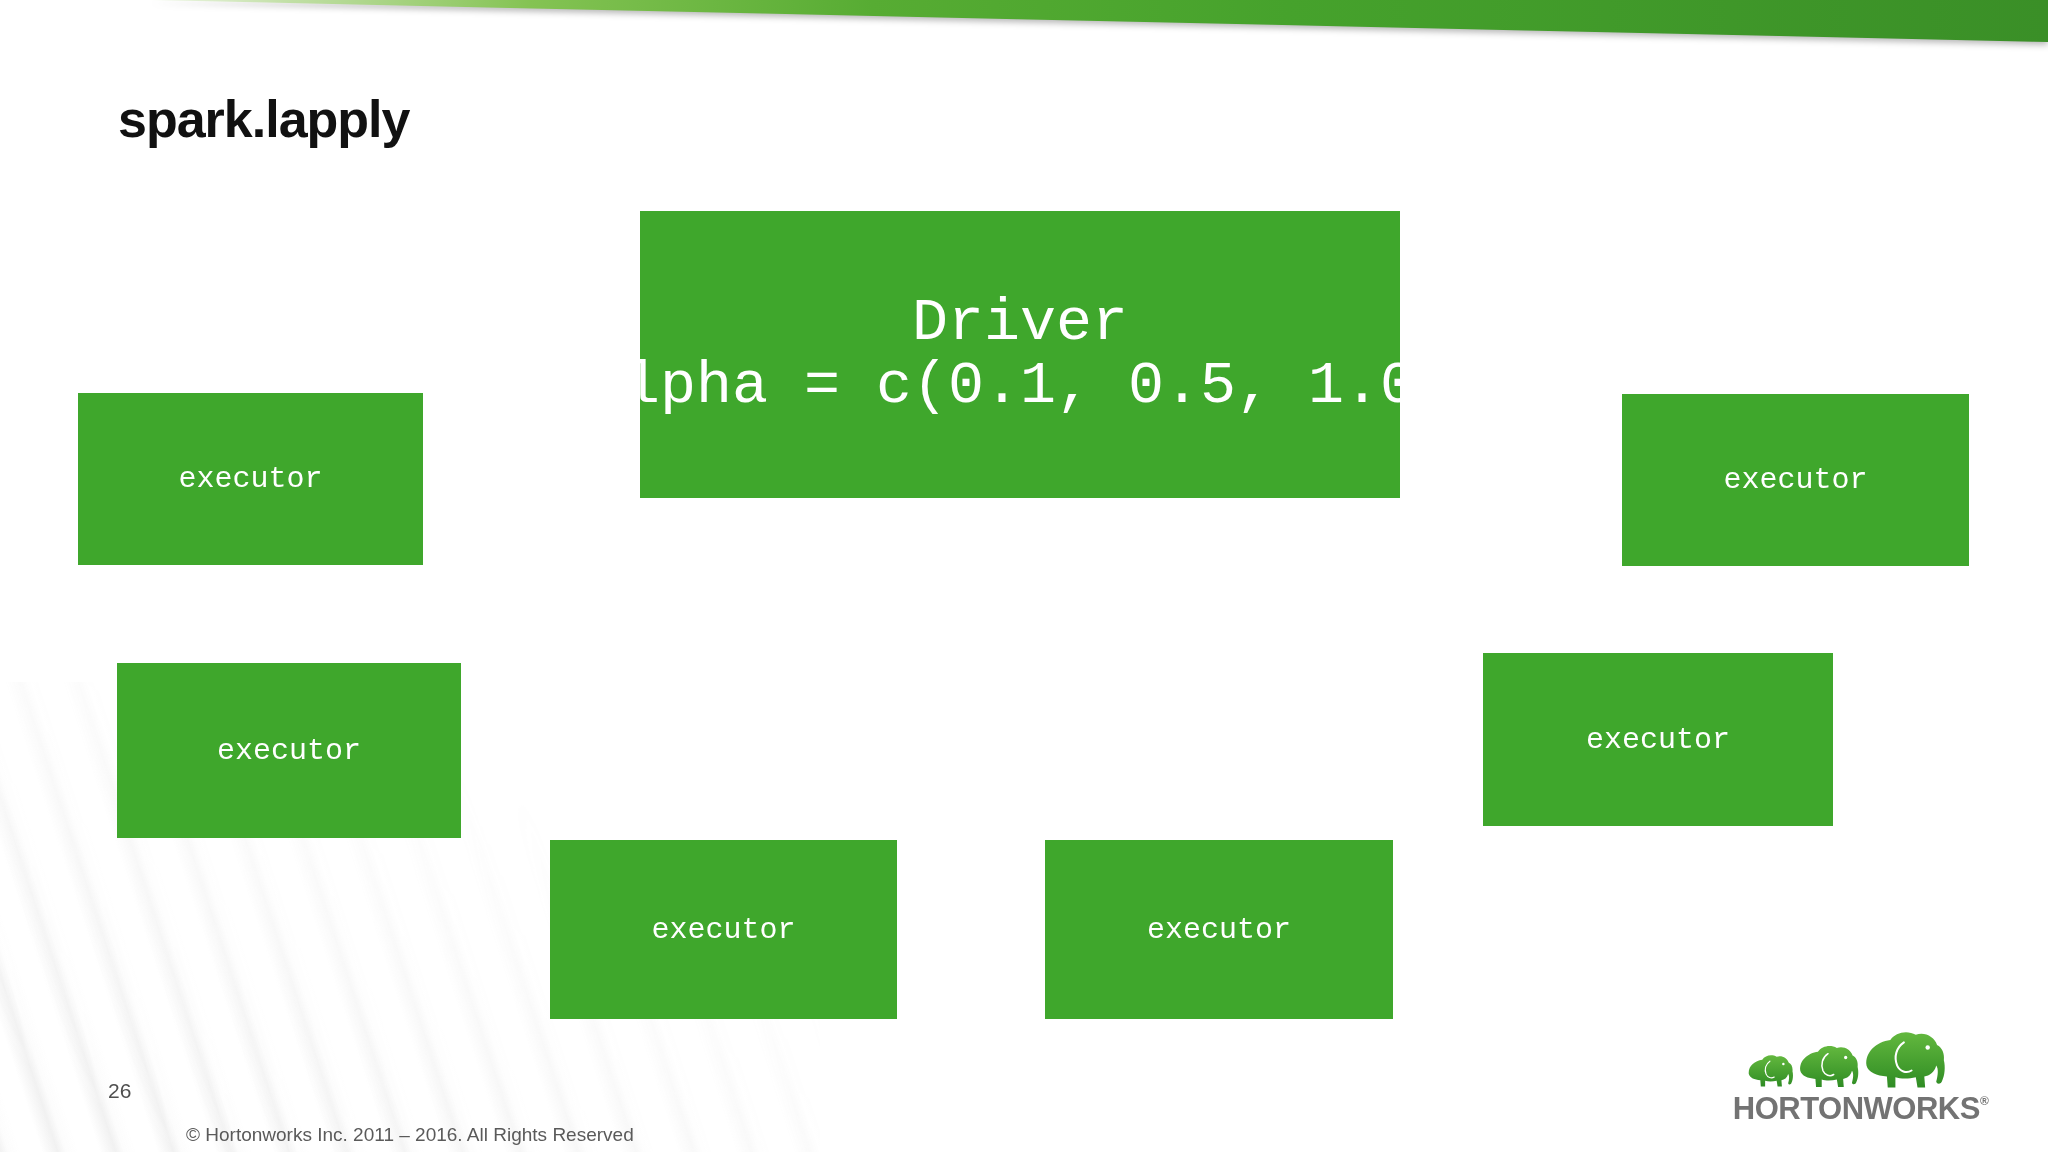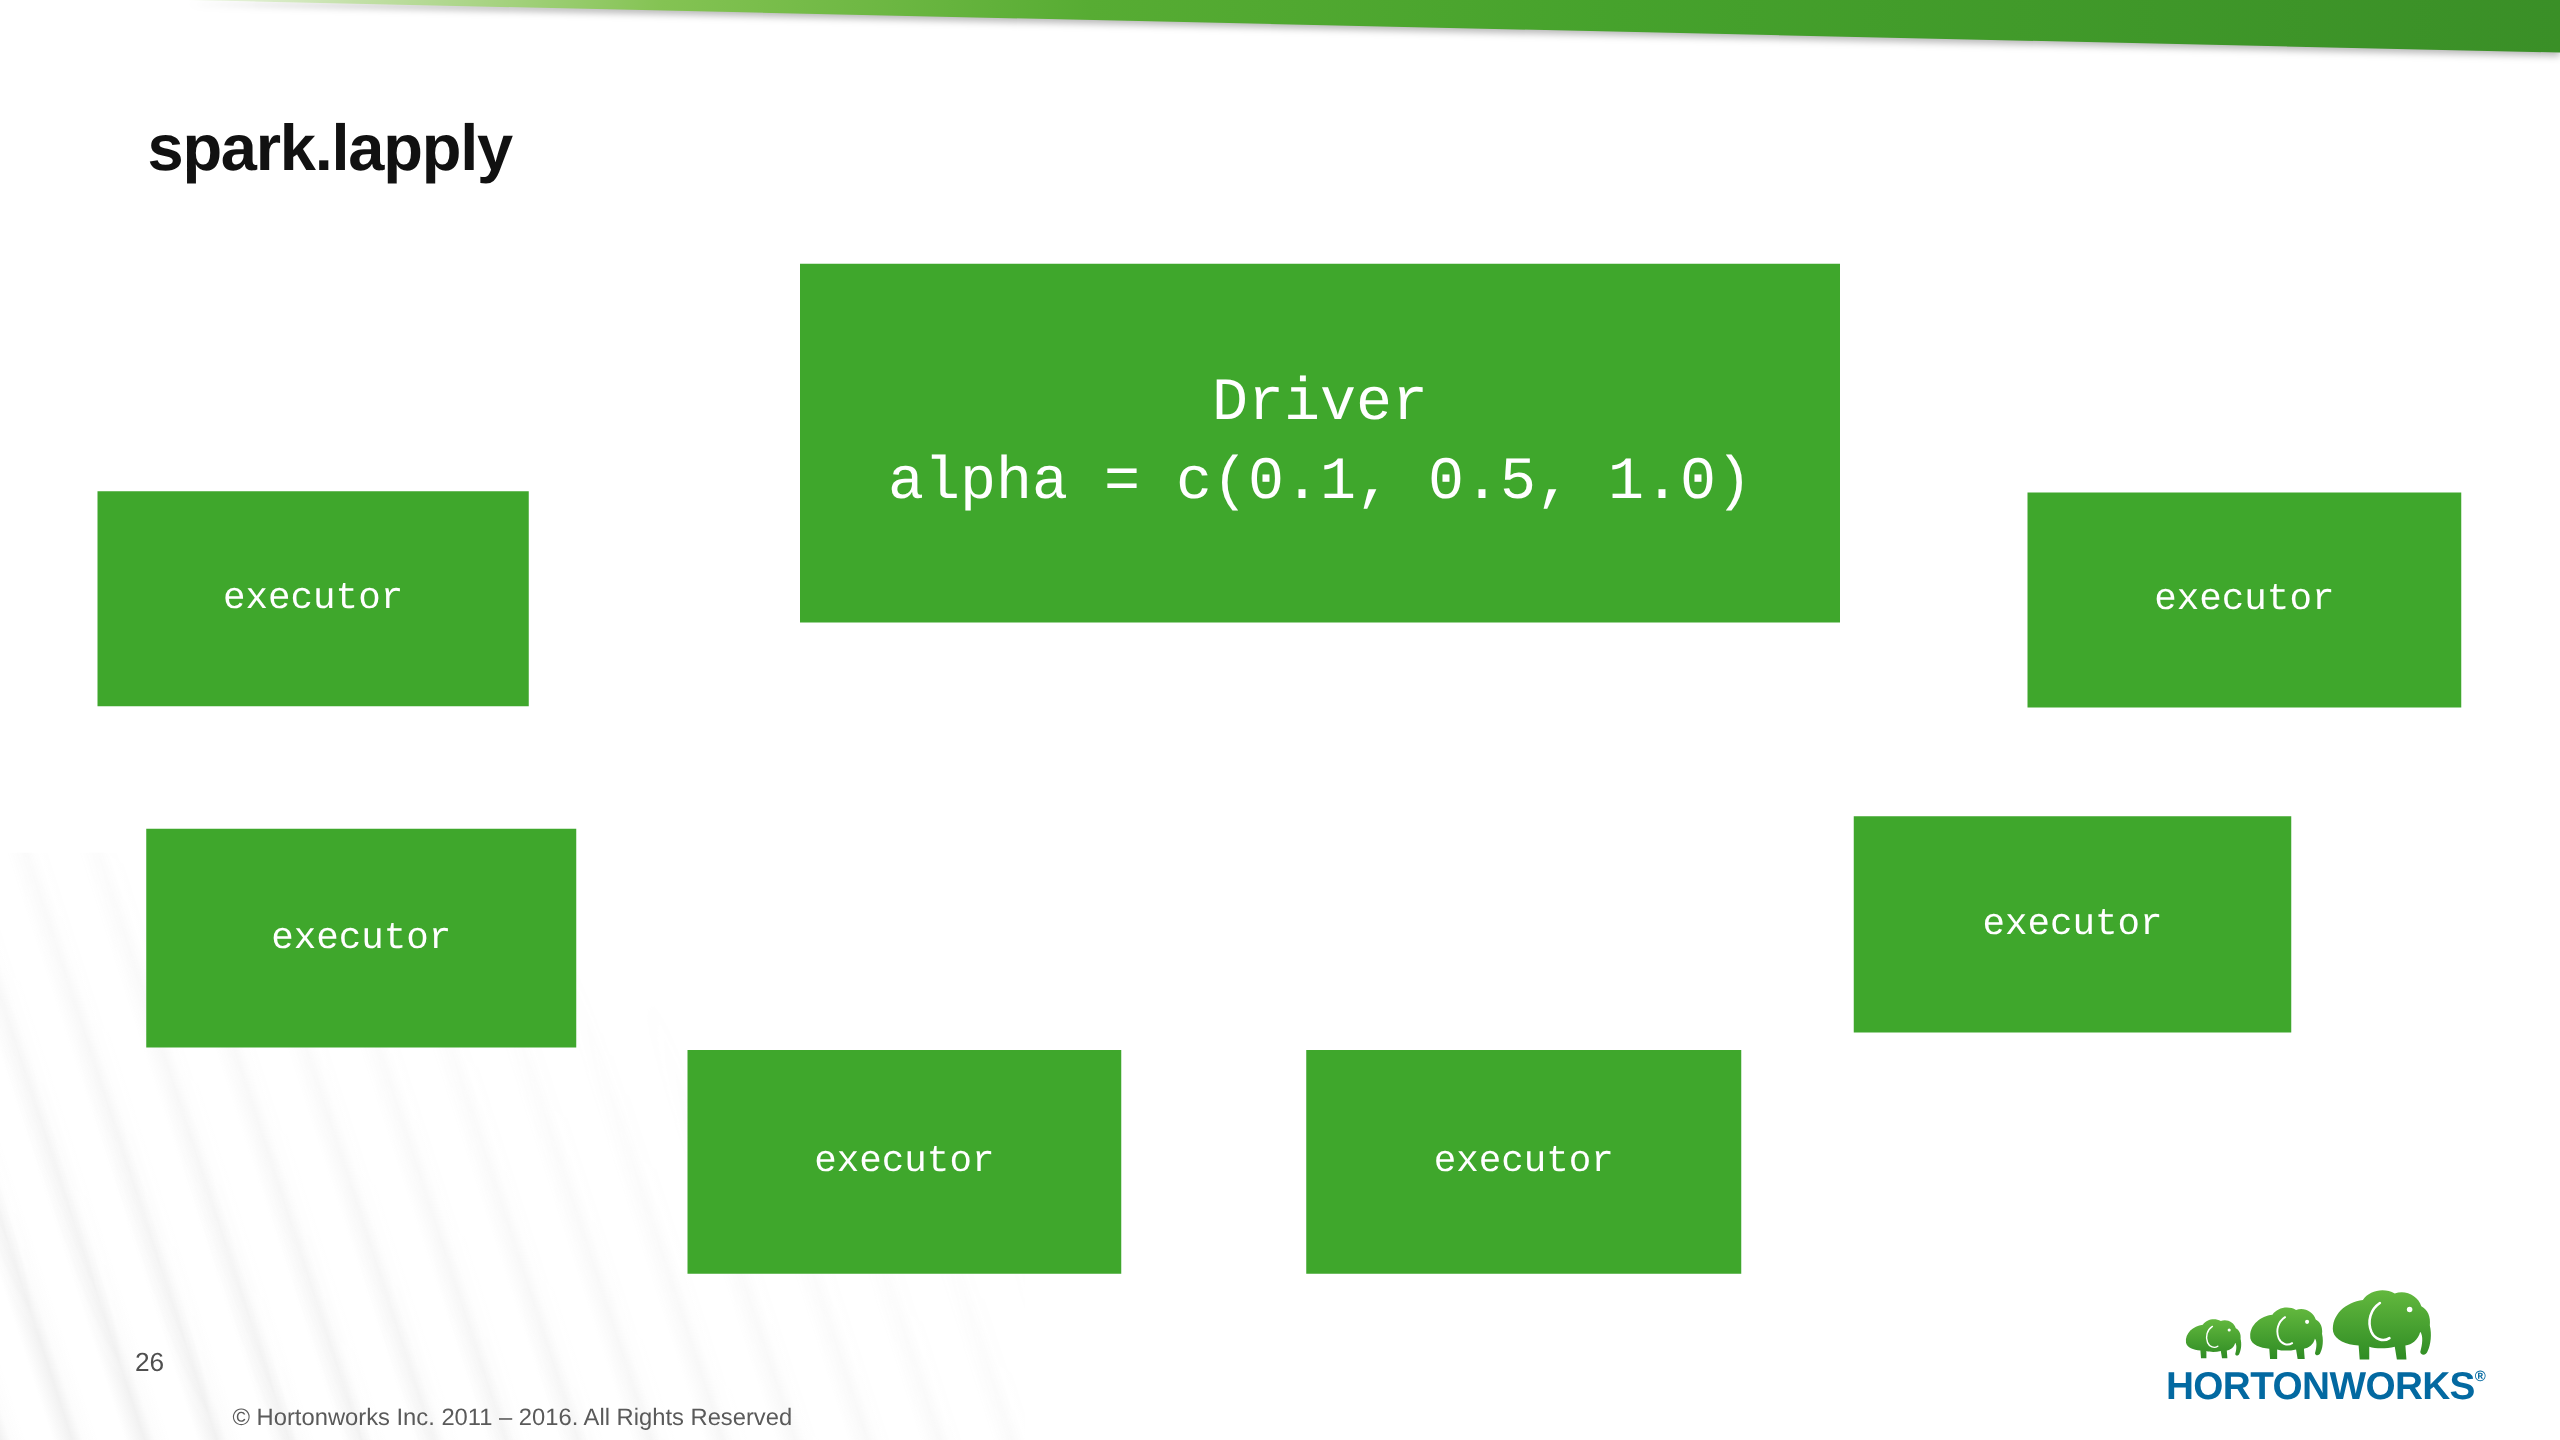--- a/index.html
+++ b/index.html
@@ -32,22 +32,22 @@
   }
 
   .gbox{
     position:absolute;
     background:var(--box_green,#3fa72c);
     color:var(--text_white,#fff);
     display:flex;align-items:center;justify-content:center;
     font-family:"Liberation Mono","DejaVu Sans Mono",monospace;
   }
   .driver{
-    left:640px;top:211px;width:832px;height:287px;
-    flex-direction:column;font-size:48px;line-height:63px;text-align:center;
+    left:640px;top:211px;width:760px;height:287px;
+    flex-direction:column;font-size:60px;line-height:63px;text-align:center;
     white-space:pre;
   }
   .executor{font-size:30px;}
   .ex0{left:78px;  top:393px;width:345px;height:172px}
   .ex1{left:1622px;top:394px;width:347px;height:172px}
   .ex2{left:117px; top:663px;width:344px;height:175px}
   .ex3{left:1483px;top:653px;width:350px;height:173px}
   .ex4{left:550px; top:840px;width:347px;height:179px}
   .ex5{left:1045px;top:840px;width:348px;height:179px}
 
@@ -59,21 +59,21 @@
     position:absolute;left:186px;top:1124px;
     font-size:19px;color:var(--footer_gray,#5a5a5a);
   }
 
   .logo{
     position:absolute;left:1742px;top:1020px;width:224px;
     display:flex;flex-direction:column;align-items:center;
   }
   .brand{
     margin-top:1px;
-    font-size:31px;font-weight:bold;letter-spacing:-0.5px;color:#0369a1;
+    font-size:31px;font-weight:bold;letter-spacing:-0.5px;color:#737373;
     white-space:nowrap;
     margin-left:13px;
   }
   .brand .reg{font-size:12px;vertical-align:top;line-height:20px;}
 </style>
 </head>
 <body>
 
 <div class="slide">
 

